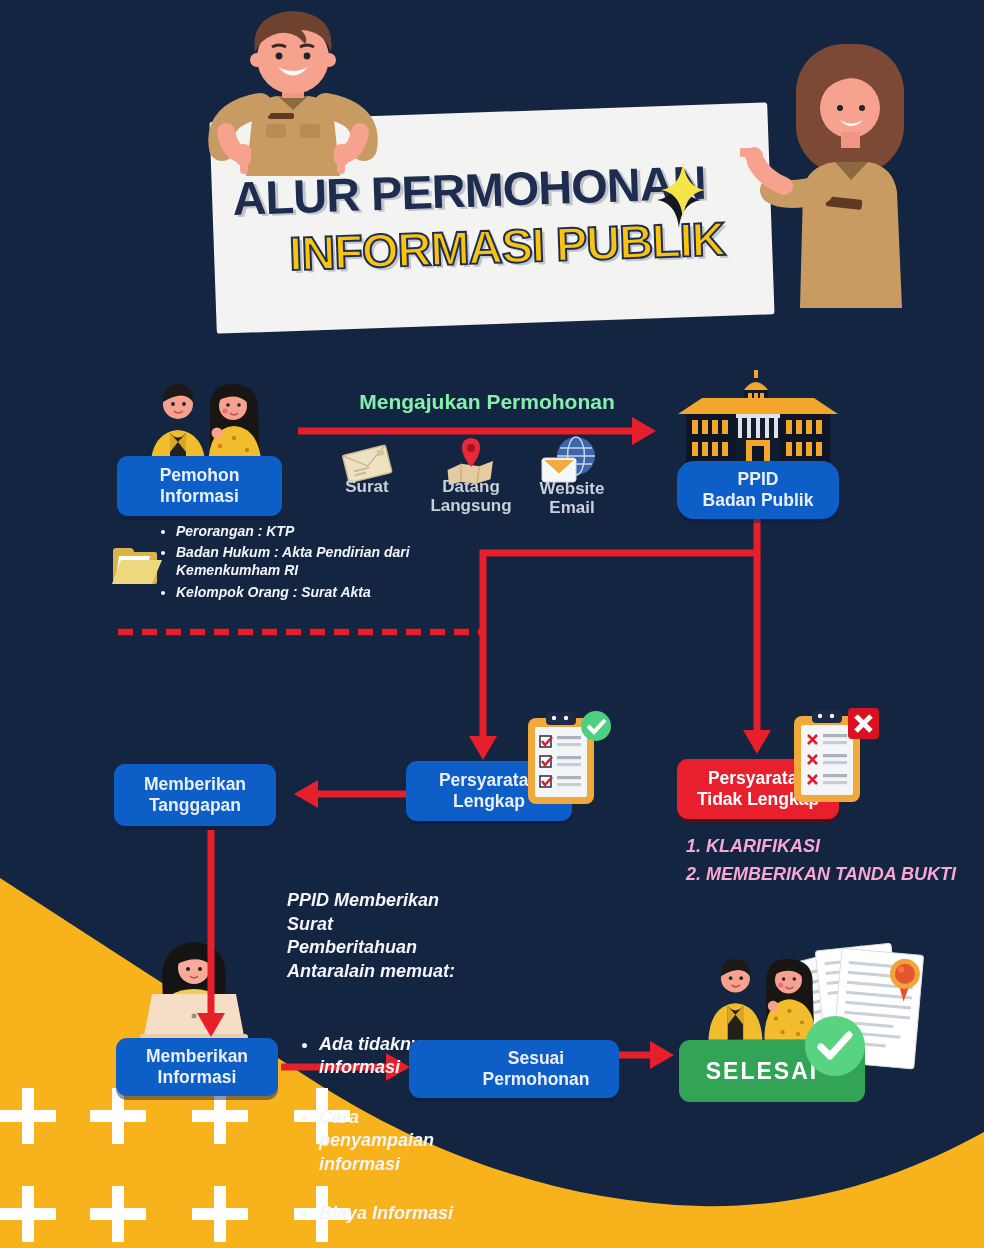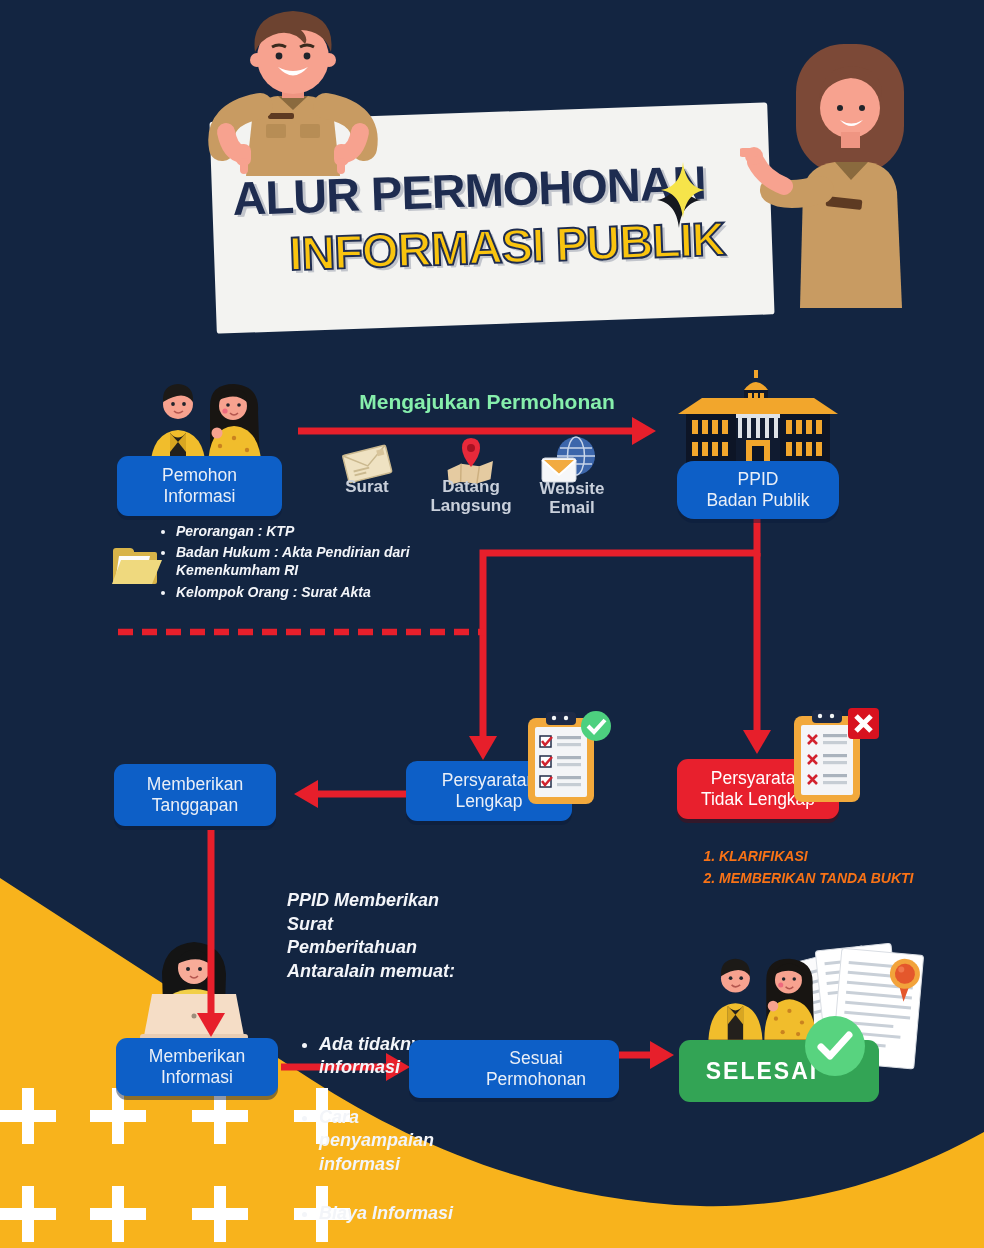--- a/index.html
+++ b/index.html
@@ -1,35 +1,35 @@
 <!DOCTYPE html>
 <html><head>
 <meta charset="utf-8">
 <style>
   html,body{margin:0;padding:0;background:#0d1b30;}
   .stage{position:relative;width:984px;height:1248px;overflow:hidden;
          background:#132541;font-family:"Liberation Sans",sans-serif;}
   
   .box{position:absolute;display:flex;align-items:center;justify-content:center;
-       text-align:center;border-radius:11px;color:#eaeff7;font-weight:400;
+       text-align:center;border-radius:11px;color:#eaeff7;font-weight:700;
        font-size:17.5px;line-height:1.22;white-space:pre-line;z-index:5;}
   .box.blue{background:#0d5fc7;box-shadow:0 4px 0 rgba(8,27,60,.45);}
   .box.red{background:#e8202d;box-shadow:0 4px 0 rgba(90,8,16,.45);color:#fff;}
   .box.green{background:#33a455;color:#fff;font-size:23px;letter-spacing:2px;
-             font-weight:800;padding-right:34px;}
+             font-weight:800;padding-right:20px;}
   
   .note{position:absolute;font-style:italic;font-weight:700;color:#f3f5f9;
         white-space:pre-line;z-index:4;}
   .sla{left:287px;top:647px;width:240px;font-size:19px;line-height:1.18;}
   ul.reqs{position:absolute;left:152px;top:522px;width:270px;margin:0;
           padding:0 0 0 24px;z-index:4;color:#f3f5f9;font-style:italic;
           font-weight:700;font-size:14px;line-height:1.3;}
   ul.reqs li{margin-bottom:3px;}
-  ol.steps{position:absolute;left:684px;top:829px;margin:17px;padding:0 0 0 18px;
-           color:#f97316;font-style:italic;font-weight:700;font-size:14px;
+  ol.steps{position:absolute;left:684px;top:829px;margin:4px;padding:0 0 0 18px;
+           color:#f9a8d4;font-style:italic;font-weight:700;font-size:18px;
            line-height:1.55;z-index:4;list-style:decimal;}
   .notif{left:287px;top:866px;width:246px;font-size:18px;line-height:1.3;}
   .notif ul{margin:3px 0 0;padding:0 0 0 32px;}
   .notif li{white-space:pre-line;margin-bottom:3px;}
   .channel-label{position:absolute;text-align:center;color:#c9d0db;font-weight:700;
                  font-size:17px;line-height:1.12;white-space:pre-line;z-index:4;}
   .submit-heading{position:absolute;left:322px;top:390px;width:330px;text-align:center;
                   color:#86efac;font-weight:700;font-size:21px;z-index:4;}
   
   .banner{position:absolute;left:213px;top:112px;width:558px;height:212px;

